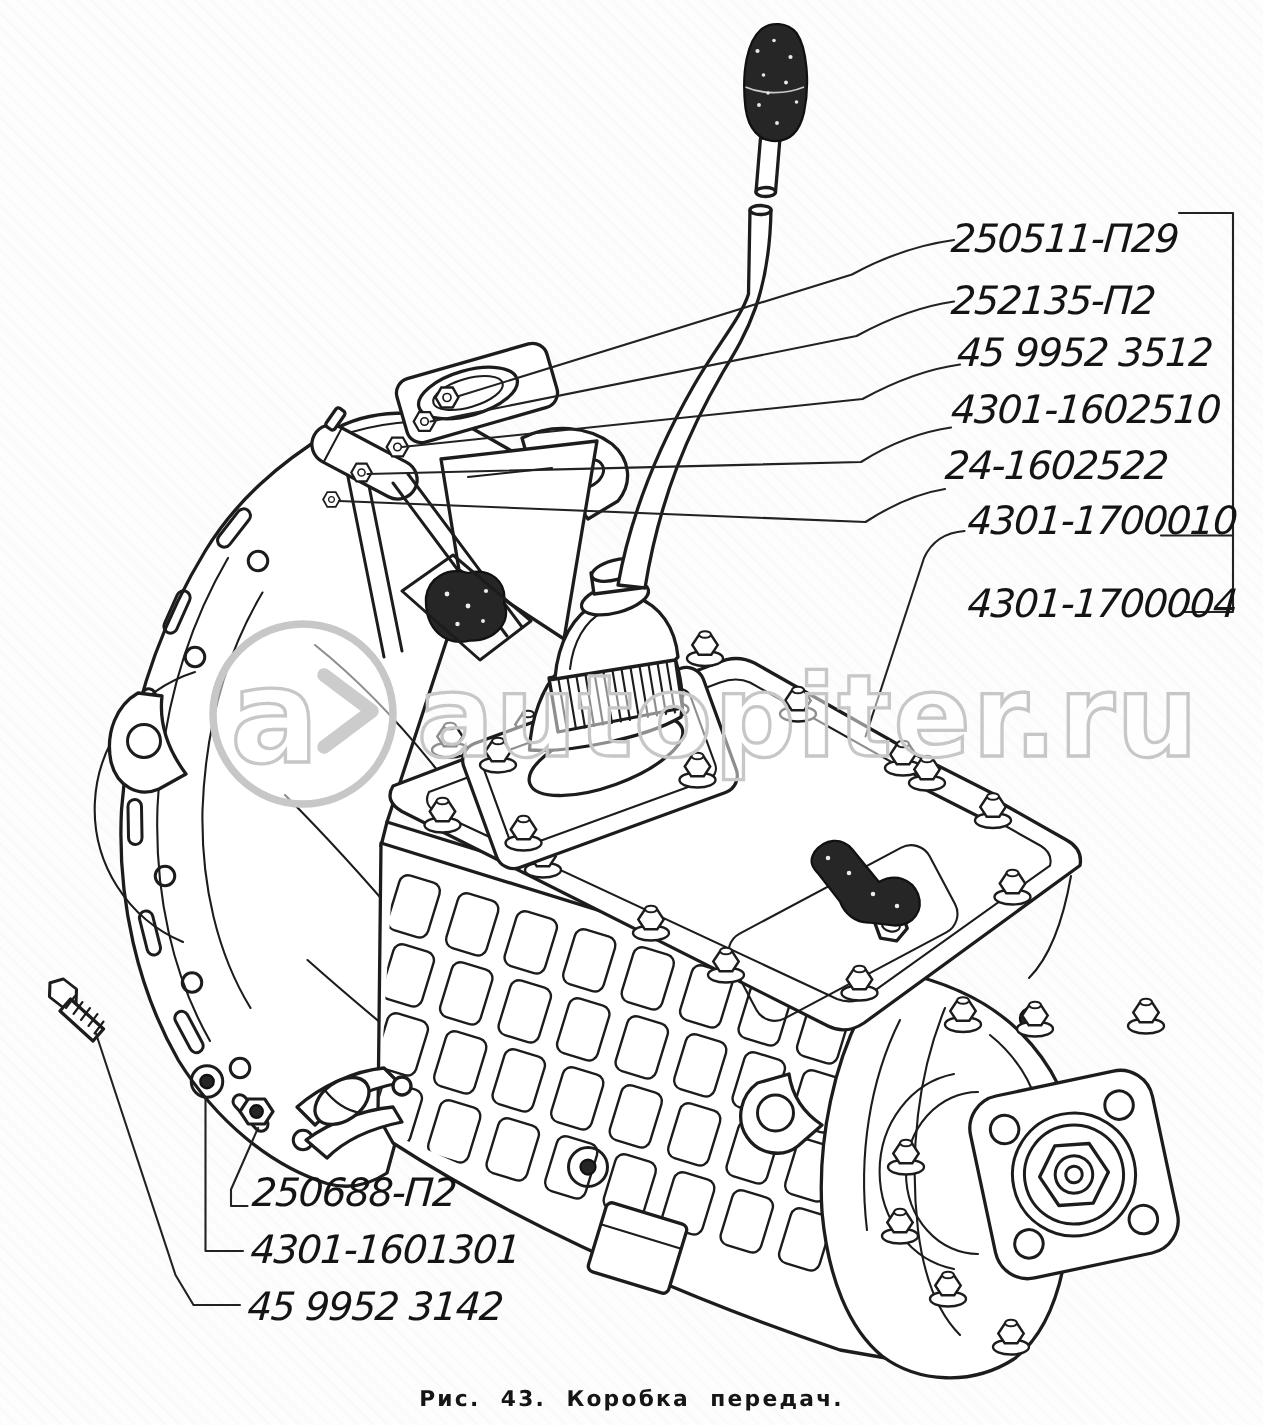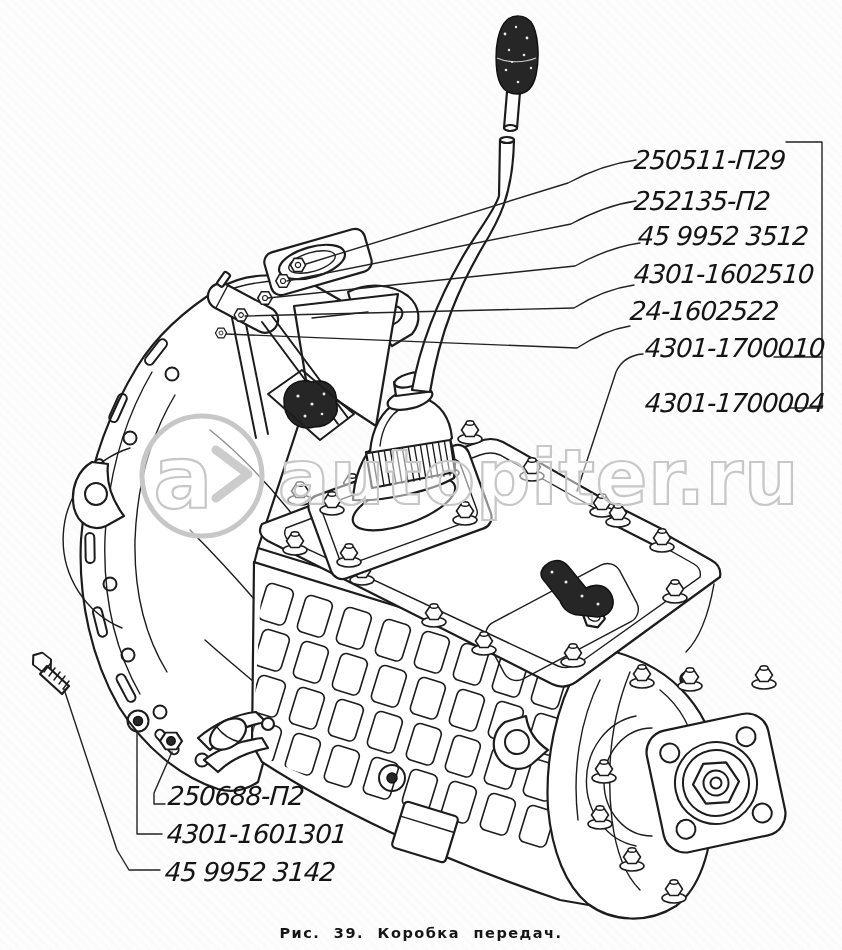--- a/index.html
+++ b/index.html
@@ -402,14 +402,14 @@
     <div class="plabel" style="left:630px;top:298px">24-1602522</div>
     <div class="plabel" style="left:645px;top:335px">4301-1700010</div>
     <div class="plabel" style="left:645px;top:390px">4301-1700004</div>
   </div>
   <div>
     <div class="plabel" style="left:168px;top:783px">250688-П2</div>
     <div class="plabel" style="left:167px;top:821px">4301-1601301</div>
     <div class="plabel" style="left:165px;top:859px">45 9952 3142</div>
   </div>
 
-  <div id="caption">Рис. 39. Коробка передач.</div>
+  <div id="caption">Рис. 43. Коробка передач.</div>
 </div>
 
 </body></html>

